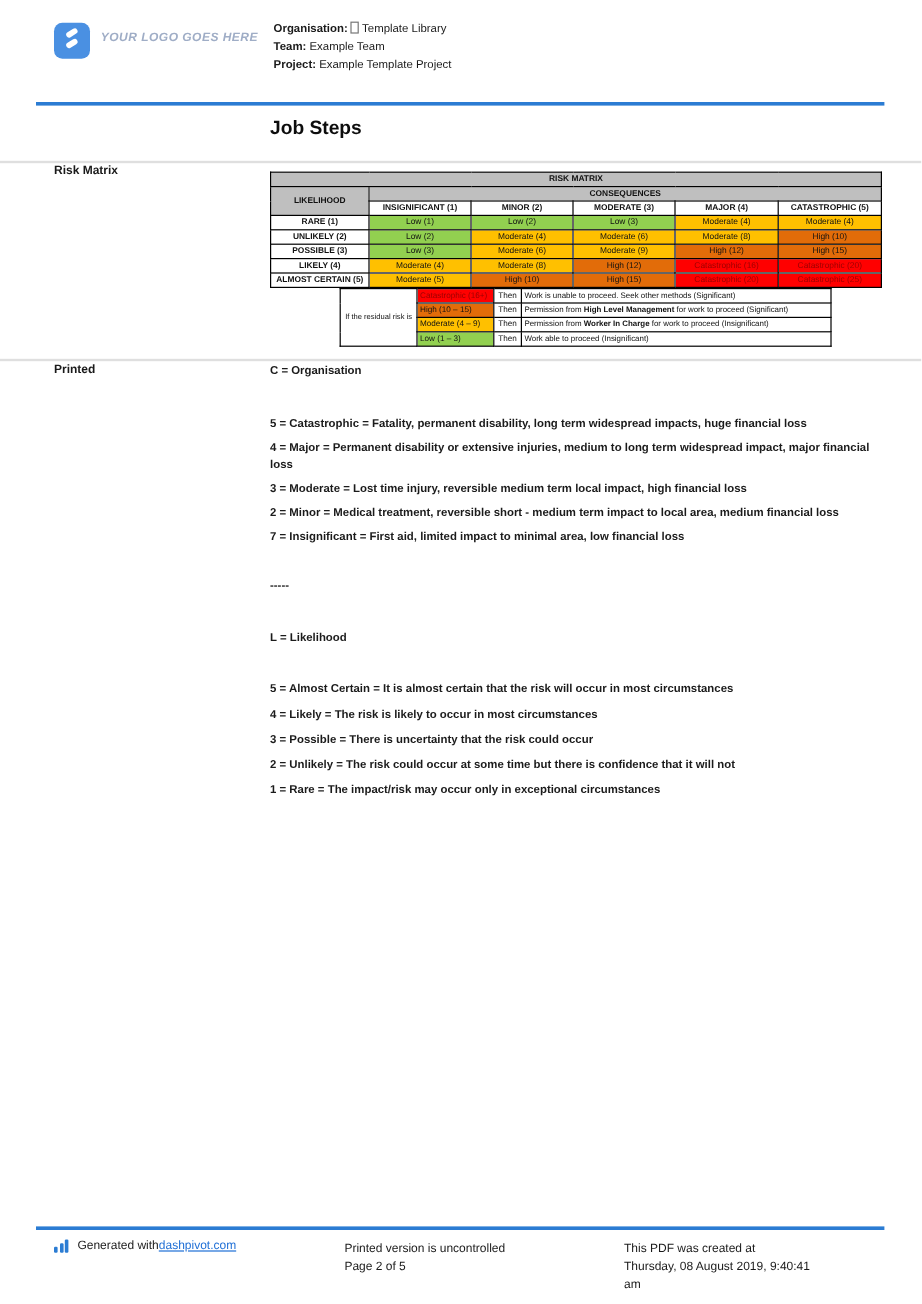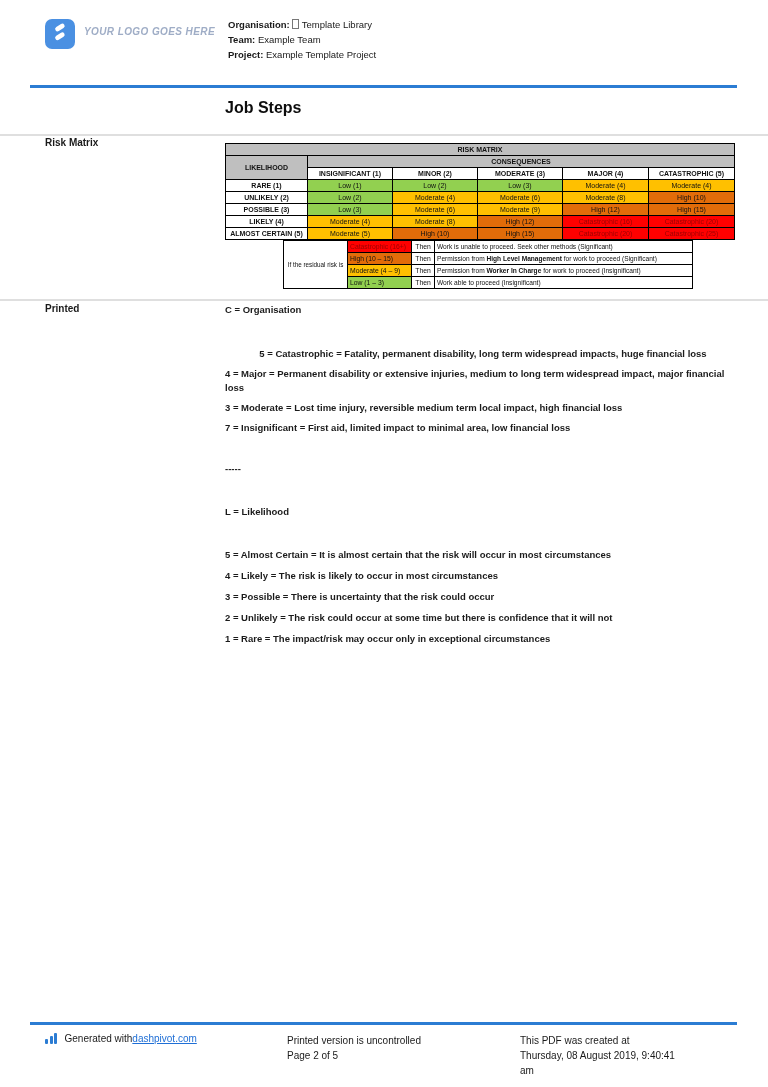--- a/index.html
+++ b/index.html
@@ -43,21 +43,21 @@
   .residual td{border:1px solid #000;height:11px;padding:0 2px;font-size:6.8px;overflow:hidden;white-space:nowrap;}
   .residual .cond{font-size:6.3px;text-align:center;}
   .residual .range{text-align:left;}
   .residual .then{text-align:center;}
   .residual .action{text-align:left;font-size:6.6px;}
   .residual .action b{font-weight:bold;}
 
   
   .legend{position:absolute;left:225px;top:303px;width:516px;}
   .legend p{margin:0;font-size:9.5px;font-weight:bold;line-height:14px;color:#1b1b1b;}
-  .legend .gap-lg{margin-top:30px;text-align:center;}
+  .legend .gap-lg{margin-top:30px;}
   .legend .gap-sm{margin-top:6px;}
   .legend .gap-md{margin-top:27px;}
   .legend .gap-xl{margin-top:29px;}
   .legend .gap-li{margin-top:7px;}
 
   
   .footer-left{position:absolute;left:45px;top:1033px;display:flex;align-items:flex-start;font-size:10px;color:#1a1a1a;}
   .footer-left a{color:#1f6fd6;text-decoration:underline;}
   .bars{display:inline-flex;align-items:flex-end;margin-right:6px;}
   .bars i{display:inline-block;width:3px;background:#2b7cd3;margin-right:1.5px;border-radius:1px;}
@@ -197,20 +197,21 @@
 
   <div class="gray-divider" style="top:299px"></div>
 
   <div class="section-label" style="top:303px">Printed</div>
 
   <div class="legend">
     <p>C = Organisation</p>
     <p class="gap-lg">5 = Catastrophic = Fatality, permanent disability, long term widespread impacts, huge financial loss</p>
     <p class="gap-sm">4 = Major = Permanent disability or extensive injuries, medium to long term widespread impact, major financial loss</p>
     <p class="gap-sm">3 = Moderate = Lost time injury, reversible medium term local impact, high financial loss</p>
+    <p class="gap-sm">2 = Minor = Medical treatment, reversible short - medium term impact to local area, medium financial loss</p>
     <p class="gap-sm">7 = Insignificant = First aid, limited impact to minimal area, low financial loss</p>
     <p class="gap-md">-----</p>
     <p class="gap-xl">L = Likelihood</p>
     <p class="gap-xl">5 = Almost Certain = It is almost certain that the risk will occur in most circumstances</p>
     <p class="gap-li">4 = Likely = The risk is likely to occur in most circumstances</p>
     <p class="gap-li">3 = Possible = There is uncertainty that the risk could occur</p>
     <p class="gap-li">2 = Unlikely = The risk could occur at some time but there is confidence that it will not</p>
     <p class="gap-li">1 = Rare = The impact/risk may occur only in exceptional circumstances</p>
   </div>
 

